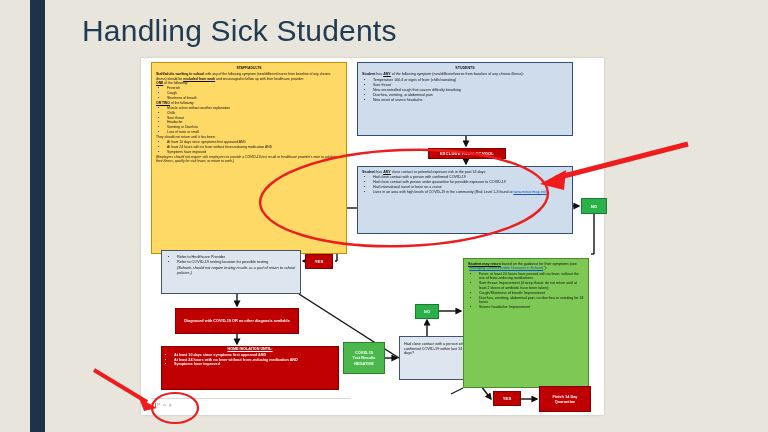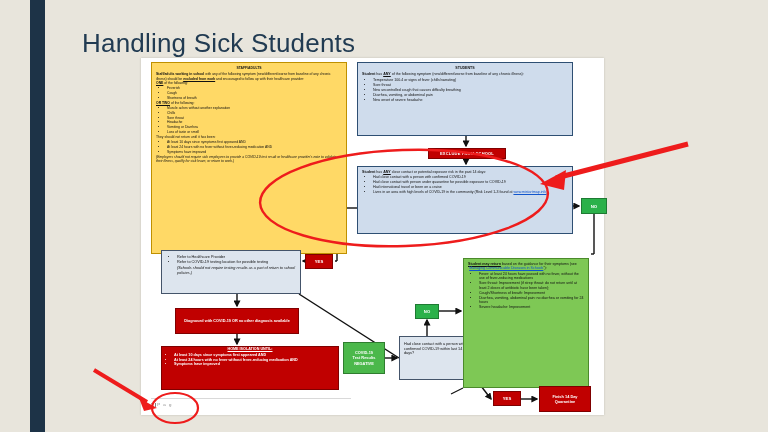--- a/index.html
+++ b/index.html
@@ -7,24 +7,23 @@
   body{
     width:768px;height:432px;overflow:hidden;
     background:#e8e5dc;
     font-family:"Liberation Sans",sans-serif;
     position:relative;
   }
   #slide{position:absolute;inset:0;background:#e8e5dc;}
   .navy-bar{position:absolute;left:30px;top:0;width:15px;height:432px;background:#1d3347;}
   .slide-title{
     position:absolute;left:82px;top:14px;
-    font-size:26px;color:#213b52;letter-spacing:.2px;
+    font-size:30px;color:#213b52;letter-spacing:.2px;
     font-family:"Liberation Sans",sans-serif;font-weight:400;
     white-space:nowrap;
-    margin-top:14px;
   }
   
   .doc{
     position:absolute;left:141px;top:58px;width:463px;height:357px;
     background:#ffffff;box-shadow:0 0 2px rgba(0,0,0,.18);
   }
   .node{position:absolute;box-sizing:border-box;}
   .box{
     border:1px solid #44546a;
     box-sizing:border-box;

